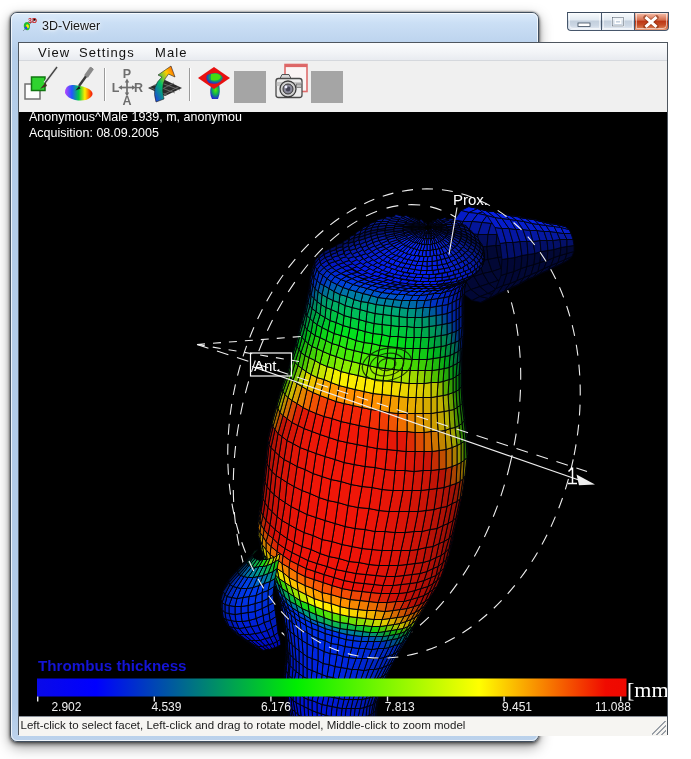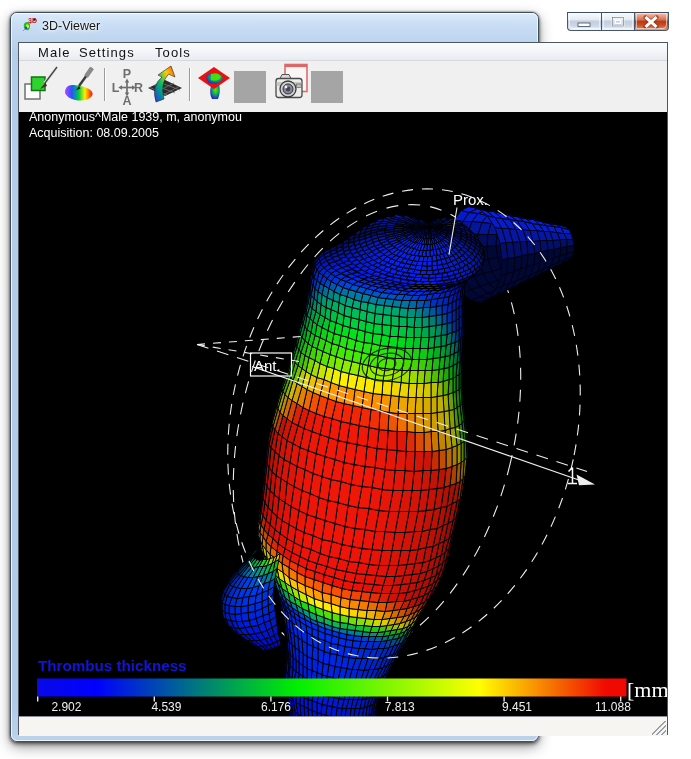--- a/index.html
+++ b/index.html
@@ -67,23 +67,23 @@
           <g stroke="#7a2000" stroke-width="4.6" stroke-linecap="round" opacity="0.55">
             <path d="M10.5,4.5 L21.5,13.5 M21.5,4.5 L10.5,13.5"></path>
           </g>
           <g stroke="#fff" stroke-width="3" stroke-linecap="butt">
             <path d="M10.5,4.2 L21.5,13.8 M21.5,4.2 L10.5,13.8"></path>
           </g>
         </svg></div>
   </div>
   <div id="client">
     <div id="menubar">
-      <span class="mi" style="left:19px">Male</span>
+      <span class="mi" style="left:19px">View</span>
       <span class="mi" style="left:60px">Settings</span>
-      <span class="mi" style="left:136px">Tools</span>
+      <span class="mi" style="left:136px">Male</span>
     </div>
     <div id="toolbar">
 
       <svg style="position:absolute;left:5px;top:2px" width="36" height="40" viewBox="0 0 36 40">
         <rect x="1" y="20" width="15" height="15" fill="#fdfdfd" stroke="#707070" stroke-width="1.5"></rect>
         <rect x="7.5" y="13" width="13.5" height="13.5" fill="#2fd32f" stroke="#117711" stroke-width="1.5"></rect>
         <path d="M33,3 L21,19" stroke="#e8e8e8" stroke-width="3.6"></path>
         <path d="M33,3 L21,19" stroke="#444" stroke-width="1.4"></path>
         <path d="M21.5,18.5 L16,25 L23,22 Z" fill="#443322"></path>
       </svg>
@@ -2401,16 +2401,17 @@
 <text x="50.4" y="708.5" font-family="Liberation Sans" font-size="12" fill="#f0f0f0">2.902</text>
 <text x="150.4" y="708.5" font-family="Liberation Sans" font-size="12" fill="#f0f0f0">4.539</text>
 <text x="260.0" y="708.5" font-family="Liberation Sans" font-size="12" fill="#f0f0f0">6.176</text>
 <text x="383.7" y="708.5" font-family="Liberation Sans" font-size="12" fill="#f0f0f0">7.813</text>
 <text x="501.0" y="708.5" font-family="Liberation Sans" font-size="12" fill="#f0f0f0">9.451</text>
 <text x="594.0" y="708.5" font-family="Liberation Sans" font-size="12" fill="#f0f0f0">11.088</text>
 <text x="626" y="694" font-family="Liberation Serif" font-size="22" fill="#fff">[mm]</text>
 </svg>
       </div>
     <div id="status">
+        <span class="txt">Left-click to select facet, Left-click and drag to rotate model, Middle-click to zoom model</span>
         <div id="grip"></div>
       </div>
   </div>
 </div>
 
 </body></html>

